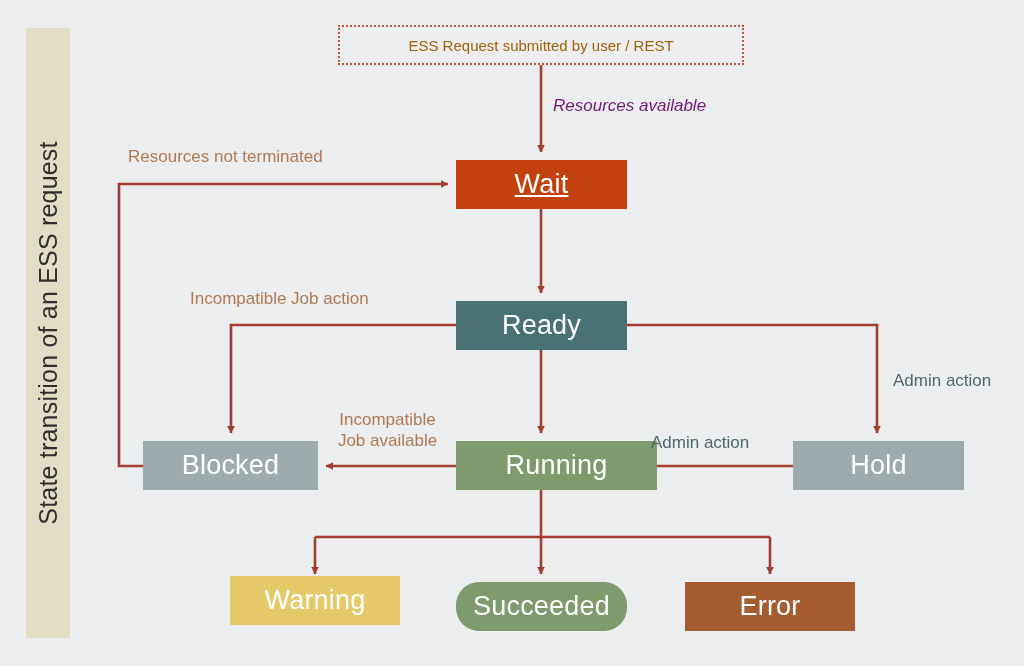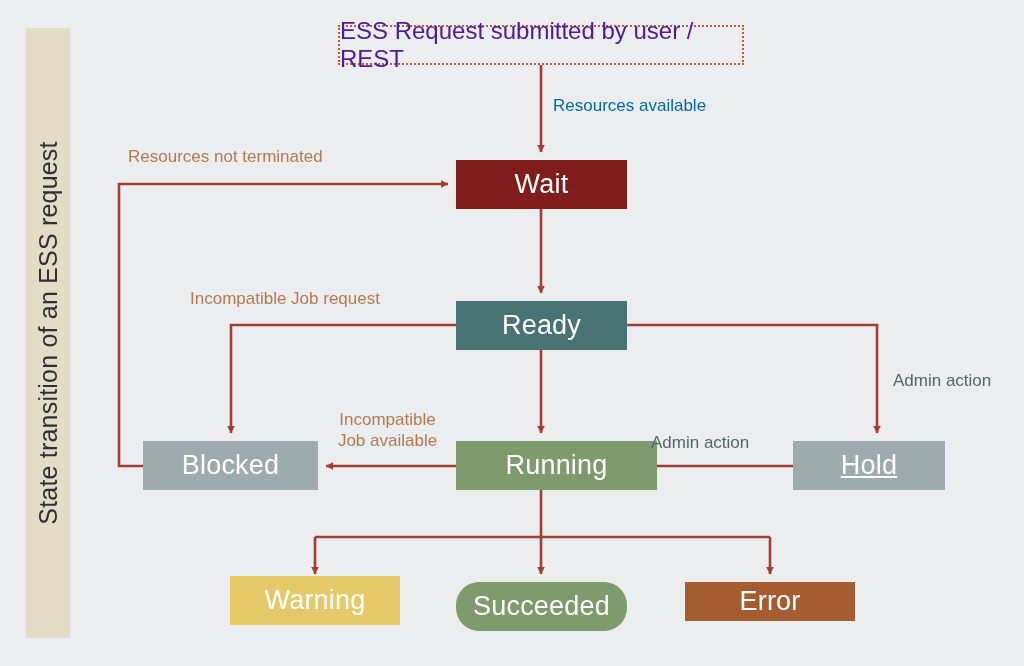--- a/index.html
+++ b/index.html
@@ -50,53 +50,53 @@
   .node {
     position: absolute;
     display: flex;
     align-items: center;
     justify-content: center;
     color: #ffffff;
     font-size: 27px;
     letter-spacing: 0.2px;
     box-sizing: border-box;
   }
-  .node.n-wait     { background: #7f1d1d; }
+  .node.n-wait     { background: #c2410c; text-decoration: underline; }
   .node.n-ready    { background: #497275; }
   .node.n-blocked  { background: #9dabaf; }
   .node.n-running  { background: #7f9a6d; }
   .node.n-hold     { background: #9dabaf; }
   .node.n-warning  { background: #e6c969; }
   .node.n-succeeded{ background: #7f9a6d; }
   .node.n-error    { background: #a45c30; }
 
   
   #entry-box {
     position: absolute;
     left: 338px;
     top: 25px;
     width: 406px;
     height: 40px;
     border: 2px dotted #c0563c;
     box-sizing: border-box;
     display: flex;
     align-items: center;
     justify-content: center;
-    color: #4c1d95;
-    font-size: 24px;
+    color: #a16207;
+    font-size: 15px;
   }
 
   
   .edge-label {
     position: absolute;
     font-size: 17px;
     white-space: nowrap;
     line-height: 1.25;
   }
-  .lbl-green  { color: #0369a1; }
+  .lbl-green  { color: #701a75; font-style: italic; }
   .lbl-rust   { color: #b07a55; }
   .lbl-slate  { color: #50686c; }
   .lbl-center { text-align: center; }
 </style>
 </head>
 <body>
 
 <div id="canvas">
 
   <div id="side-band">
@@ -138,33 +138,33 @@
   <div id="entry-box">ESS Request submitted by user / REST</div>
 
   <div class="node n-wait" style="left:456px; top:160px; width:171px; height:49px;">Wait</div>
 
   <div class="node n-ready" style="left:456px; top:301px; width:171px; height:49px;">Ready</div>
 
   <div class="node n-blocked" style="left:143px; top:441px; width:175px; height:49px;text-align:right;">Blocked</div>
 
   <div class="node n-running" style="left:456px; top:441px; width:201px; height:49px;">Running</div>
 
-  <div class="node n-hold" style="left:793px; top:441px; width:152px; height:49px;text-decoration:underline;">Hold</div>
+  <div class="node n-hold" style="left:793px; top:441px; width:171px; height:49px;">Hold</div>
 
   <div class="node n-warning" style="left:230px; top:576px; width:170px; height:49px;">Warning</div>
 
   <div class="node n-succeeded" style="left:456px; top:582px; width:171px; height:49px;border-radius:23px;">Succeeded</div>
 
-  <div class="node n-error" style="left:685px; top:582px; width:170px; height:39px;">Error</div>
+  <div class="node n-error" style="left:685px; top:582px; width:170px; height:49px;">Error</div>
 
   <div class="edge-label lbl-green" style="left:553px; top:95px;">Resources available</div>
 
   <div class="edge-label lbl-rust" style="left:128px; top:146px;">Resources not terminated</div>
 
-  <div class="edge-label lbl-rust" style="left:190px; top:288px;">Incompatible Job request</div>
+  <div class="edge-label lbl-rust" style="left:190px; top:288px;">Incompatible Job action</div>
 
   <div class="edge-label lbl-rust lbl-center" style="left:321px; top:409px; width:133px;">
     <div>Incompatible</div>
     <div>Job available</div>
   </div>
 
   <div class="edge-label lbl-slate" style="left:893px; top:370px;">Admin action</div>
 
   <div class="edge-label lbl-slate" style="left:651px; top:432px;">Admin action</div>
 

